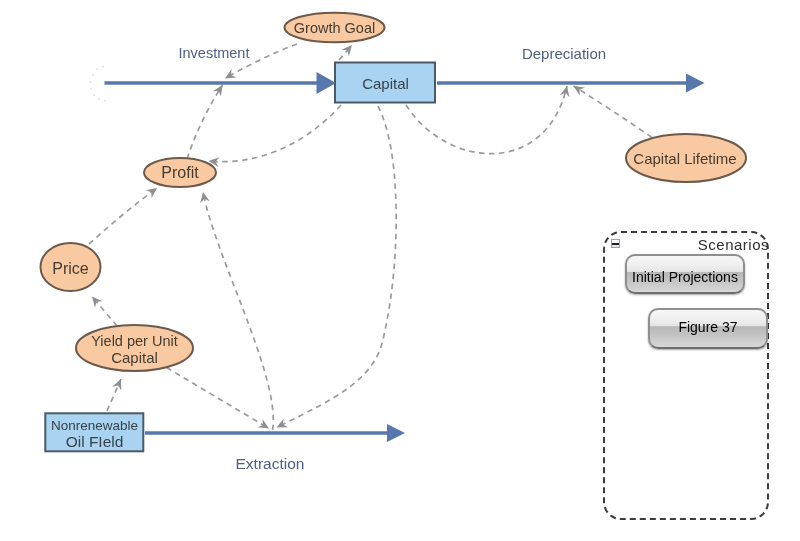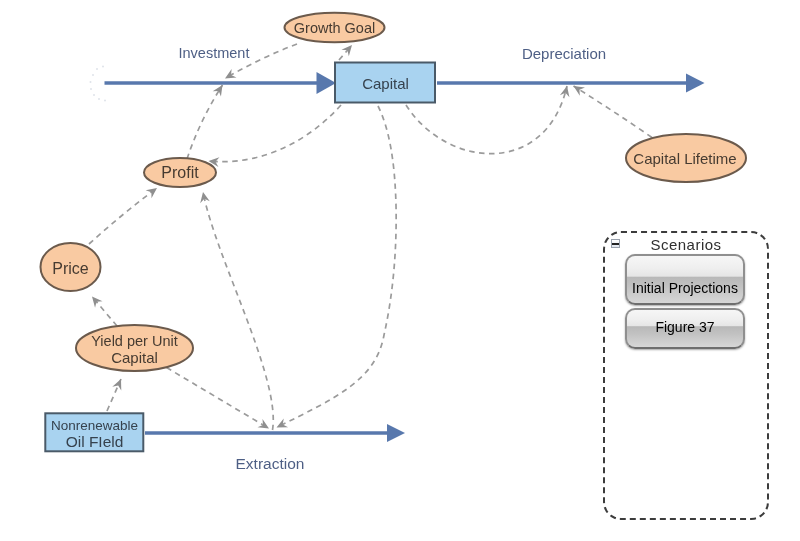--- a/index.html
+++ b/index.html
@@ -1,33 +1,33 @@
 <!DOCTYPE html>
 <html><head>
 <meta charset="utf-8">
 <style>
   html,body{margin:0;padding:0;background:#ffffff;}
   #stage{position:relative;width:800px;height:529px;background:#ffffff;overflow:hidden;
          font-family:"Liberation Sans",sans-serif;}
   svg{position:absolute;left:0;top:0;}
   .panel{position:absolute;left:603px;top:231px;width:162px;height:285px;
          border:2px dashed #3c3c3c;border-radius:18px;}
-  .ptitle{position:absolute;left:603px;top:236px;width:166px;text-align:center;
+  .ptitle{position:absolute;left:603px;top:236px;width:166px;text-align:right;
           font-size:15px;color:#2f2f2f;letter-spacing:0.5px;}
   .expander{position:absolute;left:611px;top:239px;width:7px;height:7px;
             background:linear-gradient(#ffffff,#dfe5ee);border:1px solid #98a0ac;}
   .expander:after{content:"";position:absolute;left:0px;top:2.5px;width:7px;height:2px;background:#222;}
   .btn{position:absolute;left:625px;width:116px;border-radius:10px;
        border:2px solid #8f8f8f;border-bottom-color:#6e6e6e;
        background:linear-gradient(180deg,#f6f6f6 0%,#efefef 25%,#e5e5e5 43%,#b8b8b8 45%,#c2c2c2 65%,#d7d7d7 100%);
        box-shadow:0 1px 2px rgba(0,0,0,0.35);
        display:flex;align-items:center;justify-content:center;
        font-size:14px;color:#000;}
-  .b1{top:254px;height:31px;padding-top:16px;}
-  .b2{top:308px;height:33px;padding-bottom:4px;}
+  .b1{top:254px;height:31px;padding-top:5px;}
+  .b2{top:308px;height:33px;padding-bottom:4px;margin-left:23px;}
 </style>
 </head>
 <body>
 <div id="stage">
 <svg width="800" height="541" viewBox="0 0 800 541">
   <defs>
     <marker id="ar" orient="auto" markerUnits="userSpaceOnUse" markerWidth="26" markerHeight="18" refX="0" refY="9" overflow="visible">
       <path d="M0,9 L-10.5,13.9 L-7,9 L-10.5,4.1 Z" fill="#8f8f8f"></path>
     </marker>
   </defs>

